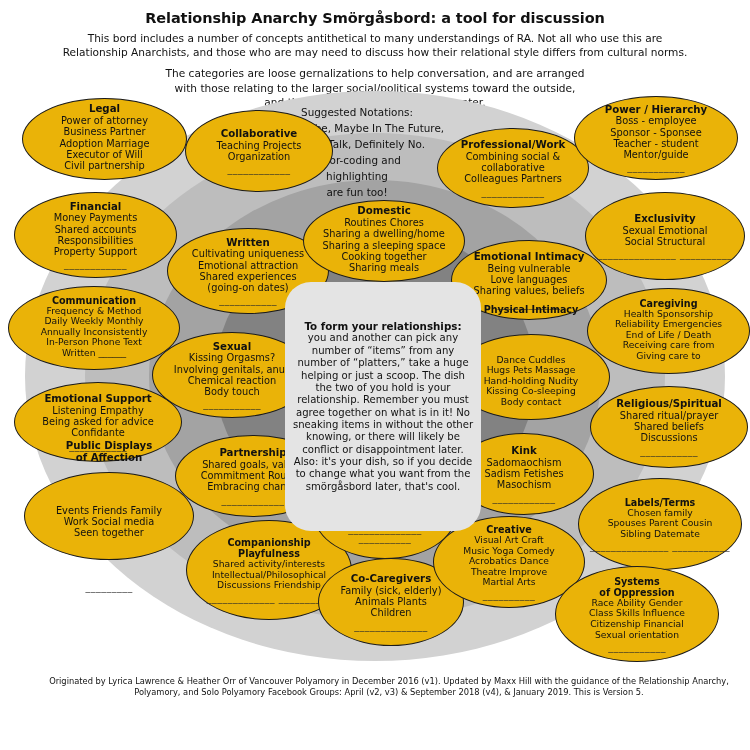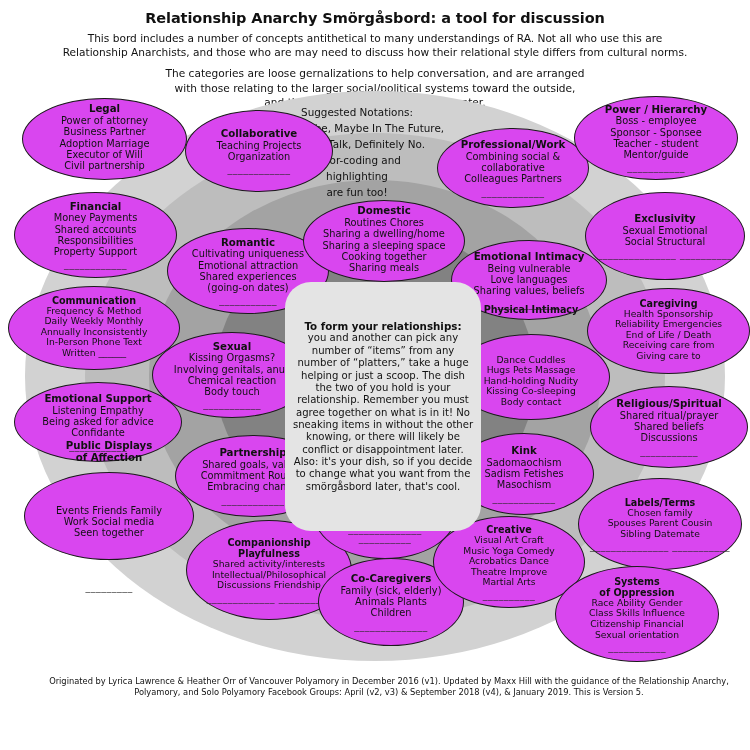--- a/index.html
+++ b/index.html
@@ -29,21 +29,21 @@
 
   
   #chart { position: absolute; top: 88px; left: 0; width: 750px; height: 580px; }
   #rings { position: absolute; inset: 0; }
 
   
   .node {
     position: absolute;
     border: 1.6px solid #1b1b1b;
     border-radius: 50%;
-    background: #d946ef;
+    background: #eab308;
     display: flex;
     flex-direction: column;
     align-items: center;
     justify-content: center;
     text-align: center;
     padding: 2px 6px;
     line-height: 11.4px;
   }
   .node .ttl {
     font-weight: bold; font-size: 10.2px; line-height: 11.6px;
@@ -160,21 +160,21 @@
   </div>
 
   <div class="node" style="left:185px; top:22px; width:148px; height:82px;">
     <div class="ttl">Collaborative</div>
     <div class="items">Teaching    Projects
 Organization</div>
     <div class="dash">____________</div>
   </div>
 
   <div class="node" style="left:167px; top:140px; width:162px; height:86px;">
-    <div class="ttl">Romantic</div>
+    <div class="ttl">Written</div>
     <div class="items">Cultivating uniqueness
 Emotional attraction
 Shared experiences
 (going-on dates)</div>
     <div class="dash">___________</div>
   </div>
 
   <div class="node" style="left:152px; top:244px; width:160px; height:86px;">
     <div class="ttl">Sexual</div>
     <div class="items">Kissing   Orgasms?

